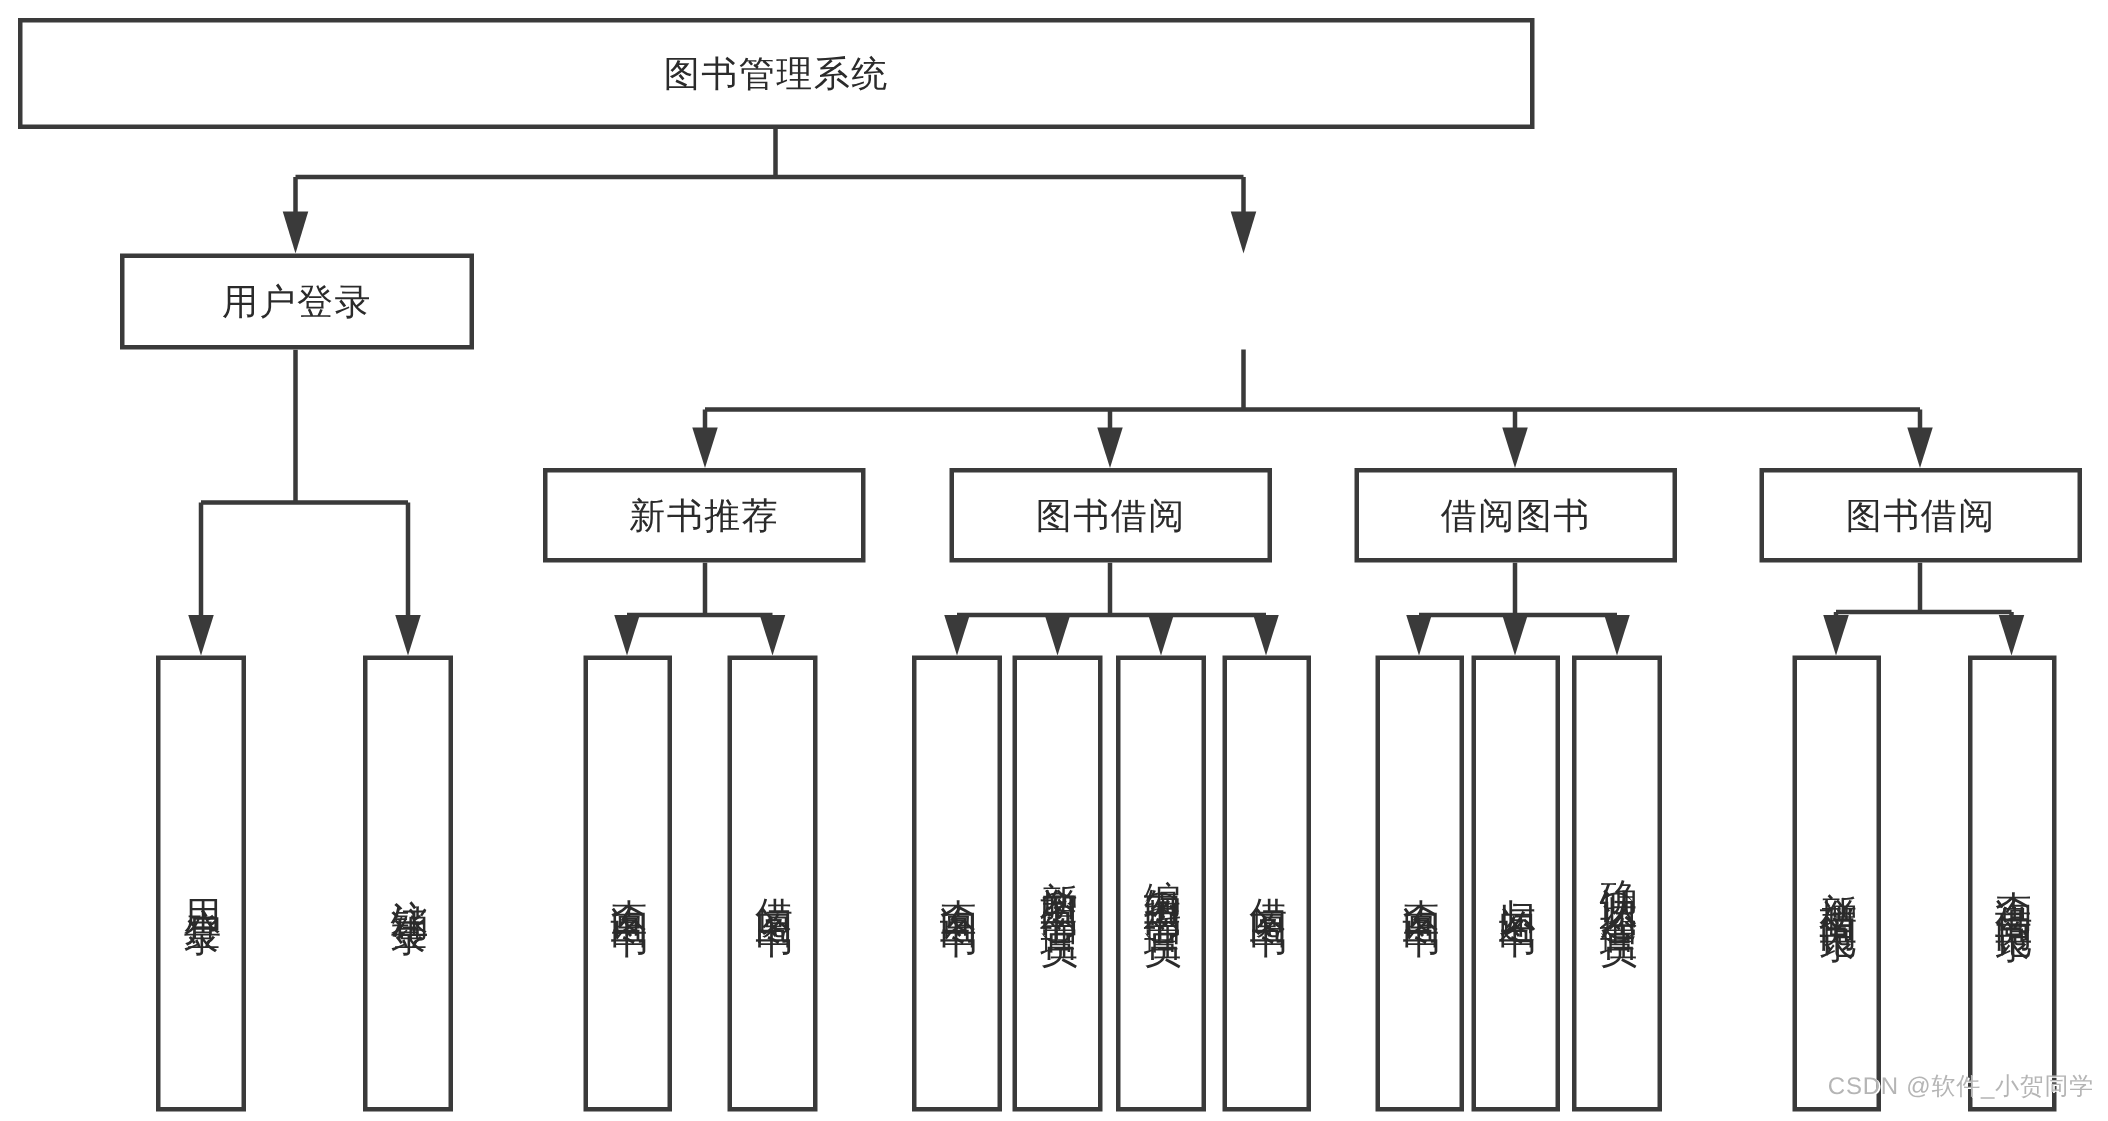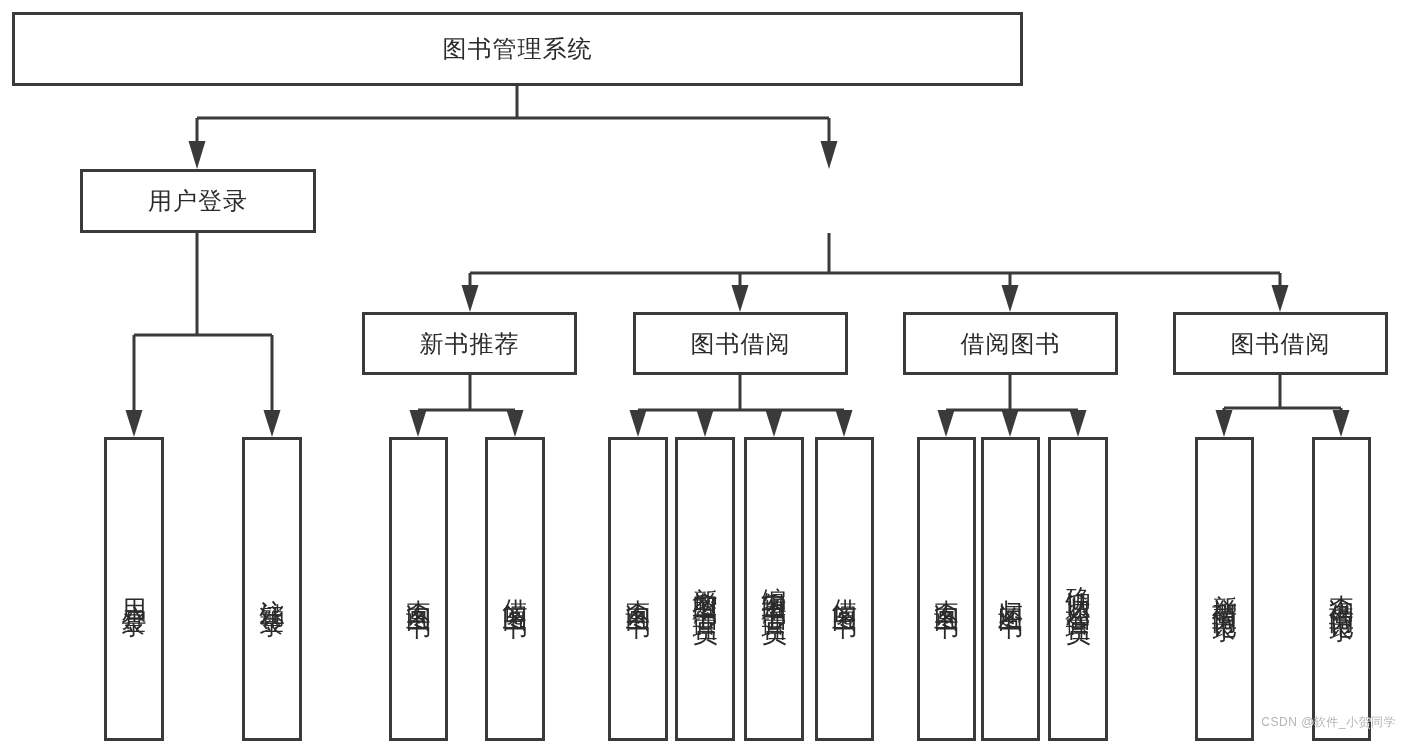--- a/index.html
+++ b/index.html
@@ -30,21 +30,21 @@
     writing-mode:vertical-rl;
     text-orientation:mixed;
     font-size:25px;
     letter-spacing:5px;
     line-height:1;
     white-space:nowrap;
   }
   #watermark{
     position:absolute;
     right:9px;top:714px;
-    font-size:12px;
+    font-size:16px;
     color:#b5b5b5;
     letter-spacing:0.5px;
     text-shadow:1px 1px 0 #ffffff;
     white-space:nowrap;
     z-index:5;
   }
 </style>
 </head>
 <body>
 

